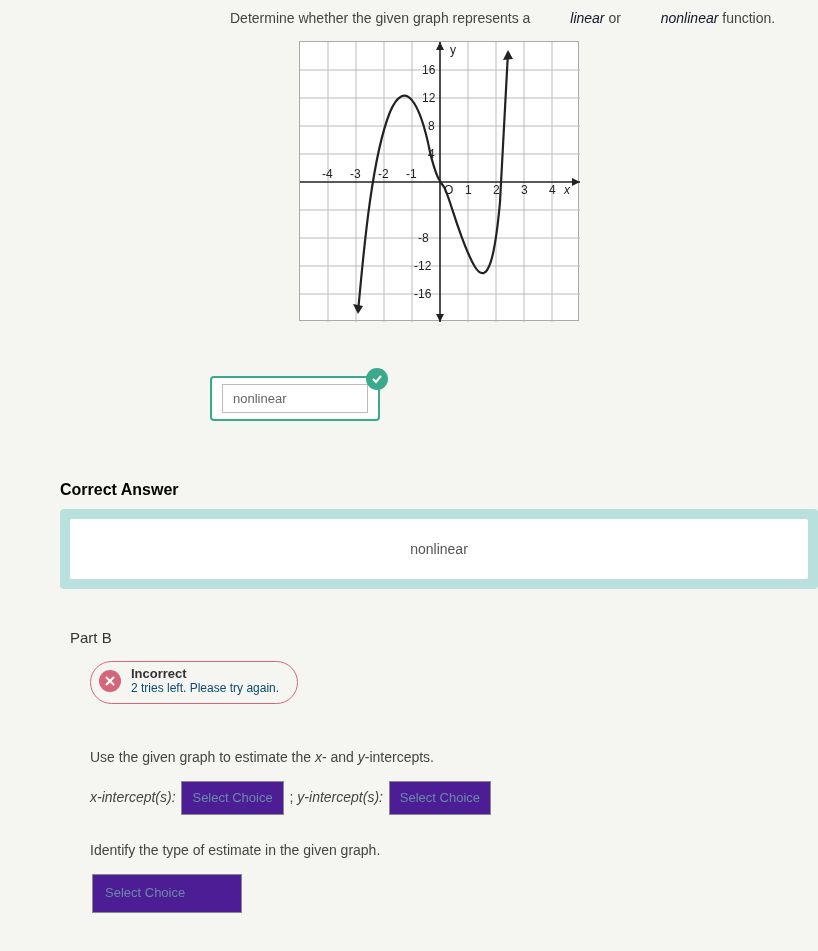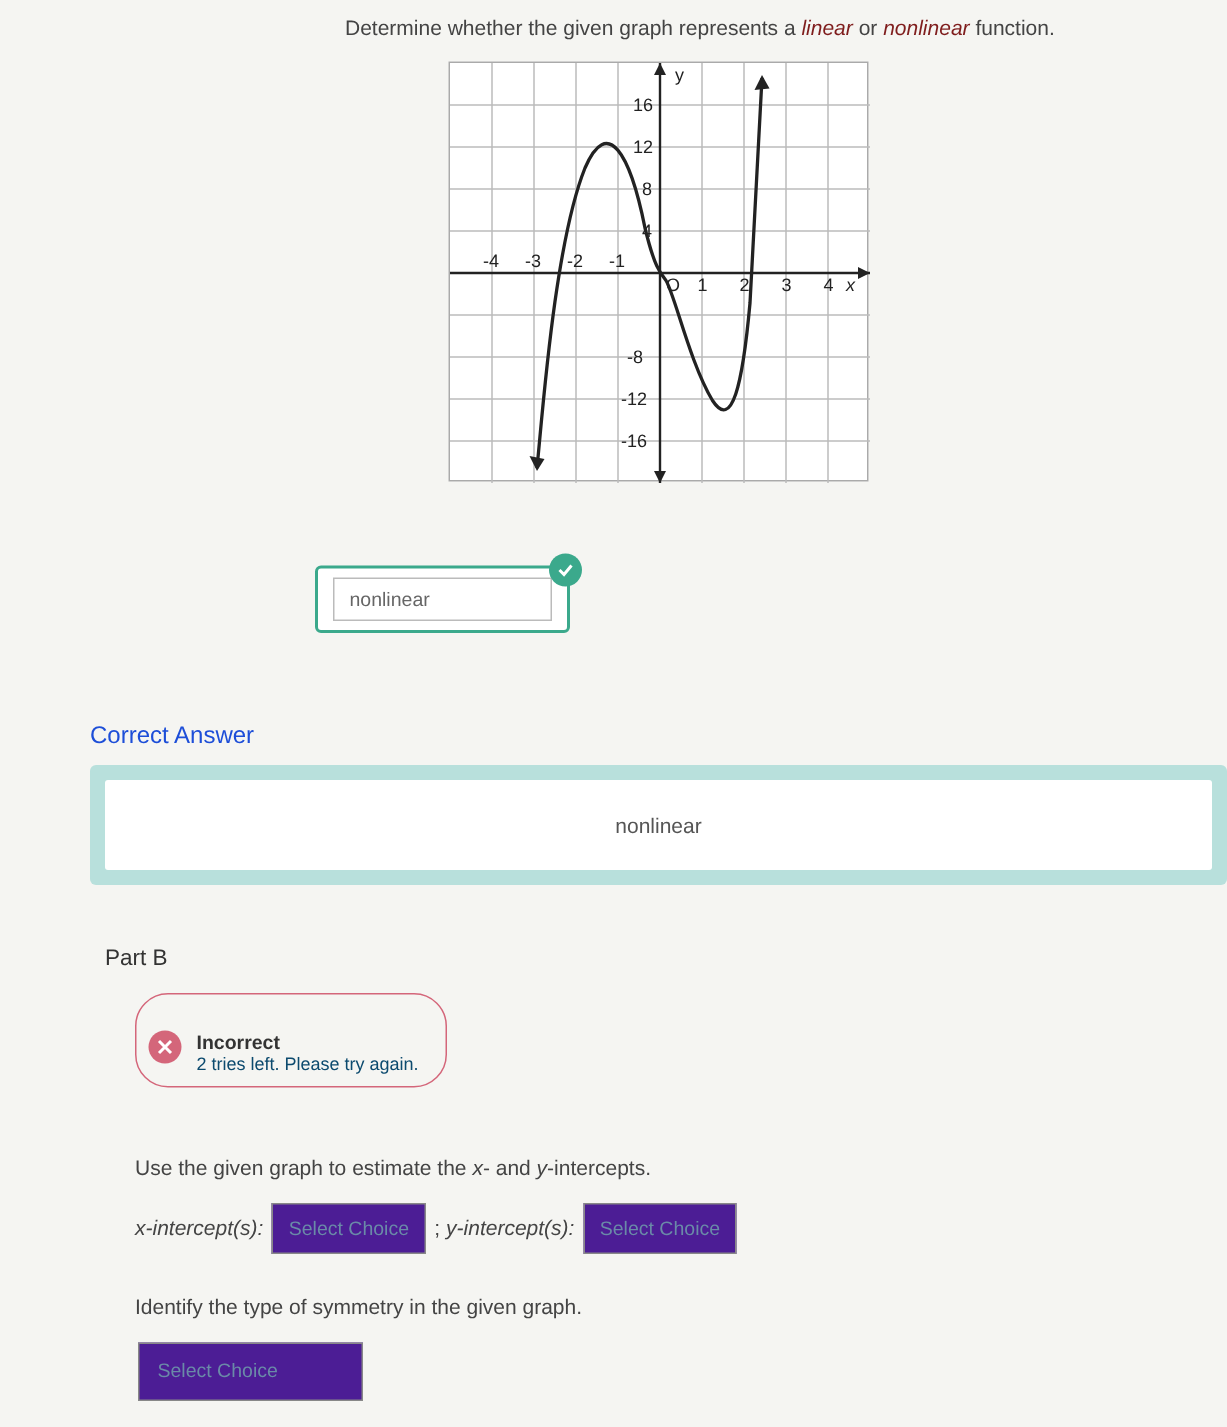--- a/index.html
+++ b/index.html
@@ -5,21 +5,21 @@
   * { box-sizing: border-box; margin: 0; padding: 0; }
   body {
     font-family: Arial, Helvetica, sans-serif;
     background: #f5f5f2;
     width: 818px;
     color: #333;
     padding: 0;
   }
   .container { padding: 10px 30px 40px 90px; }
   .question-text { font-size: 14px; color: #444; margin: 0 0 15px 140px; }
-  .question-text .italic { font-style: italic; color: #7f1d1d; }
+  .question-text .italic { font-style: italic; color: #0f172a; margin-left: 36px; }
   .graph-wrap { text-align: center; margin: 10px 0 30px 0; }
   .graph-box {
     display: inline-block;
     width: 280px; height: 280px;
     position: relative;
     border: 1px solid #aaa;
     background: #fff;
   }
   .grid line { stroke: #bbb; stroke-width: 1; }
   .axis line { stroke: #222; stroke-width: 1.6; }
@@ -45,43 +45,43 @@
   .check-badge {
     position: absolute;
     top: -10px; right: -10px;
     width: 22px; height: 22px;
     background: #3ba98c;
     border-radius: 50%;
     display: flex; align-items: center; justify-content: center;
   }
   .check-badge svg { width: 12px; height: 12px; }
   .section-header {
-    font-size: 16px; font-weight: normal; color: #1d4ed8;
+    font-size: 16px; font-weight: bold; color: #000000;
     margin: 20px 0 10px -30px;
   }
   .correct-answer-box {
     background: #b8e0dc;
     border-radius: 4px;
     padding: 10px;
     margin: 0 -30px 40px -30px;
   }
   .correct-answer-inner {
     background: #fff;
     padding: 22px 10px;
     text-align: center;
     font-size: 14px;
     color: #555;
     border-radius: 2px;
   }
   .part-label { font-weight: normal; font-size: 15px; color: #333; margin: 20px 0 15px -20px; }
   .incorrect-pill {
-    display: inline-flex; align-items: flex-start;
+    display: inline-flex; align-items: center;
     border: 1.5px solid #d4667a;
     border-radius: 22px;
-    padding: 24px 18px 8px 8px;
+    padding: 4px 18px 8px 8px;
     margin: 0 0 30px 0;
   }
   .x-badge {
     width: 22px; height: 22px; border-radius: 50%;
     background: #d4667a; display: flex; align-items: center; justify-content: center;
     margin-right: 10px; flex-shrink: 0;
   }
   .x-badge svg { width: 10px; height: 10px; }
   .incorrect-text .line1 { font-weight: bold; font-size: 13px; color: #333; }
   .incorrect-text .line2 { font-size: 12px; color: #0c4a6e; }
@@ -206,18 +206,18 @@
   </div>
 
   <div class="instr">
     <span class="italic">x-intercept(s):</span>
     <span class="select-box">Select Choice</span>
     <span>; </span>
     <span class="italic">y-intercept(s):</span>
     <span class="select-box">Select Choice</span>
   </div>
 
-  <div class="instr" style="margin-top:22px">Identify the type of symmetry in the given graph.</div>
+  <div class="instr" style="margin-top:22px">Identify the type of estimate in the given graph.</div>
   <div class="instr">
     <span class="select-box wide">Select Choice</span>
   </div>
 
 </div>
 
 </body></html>

